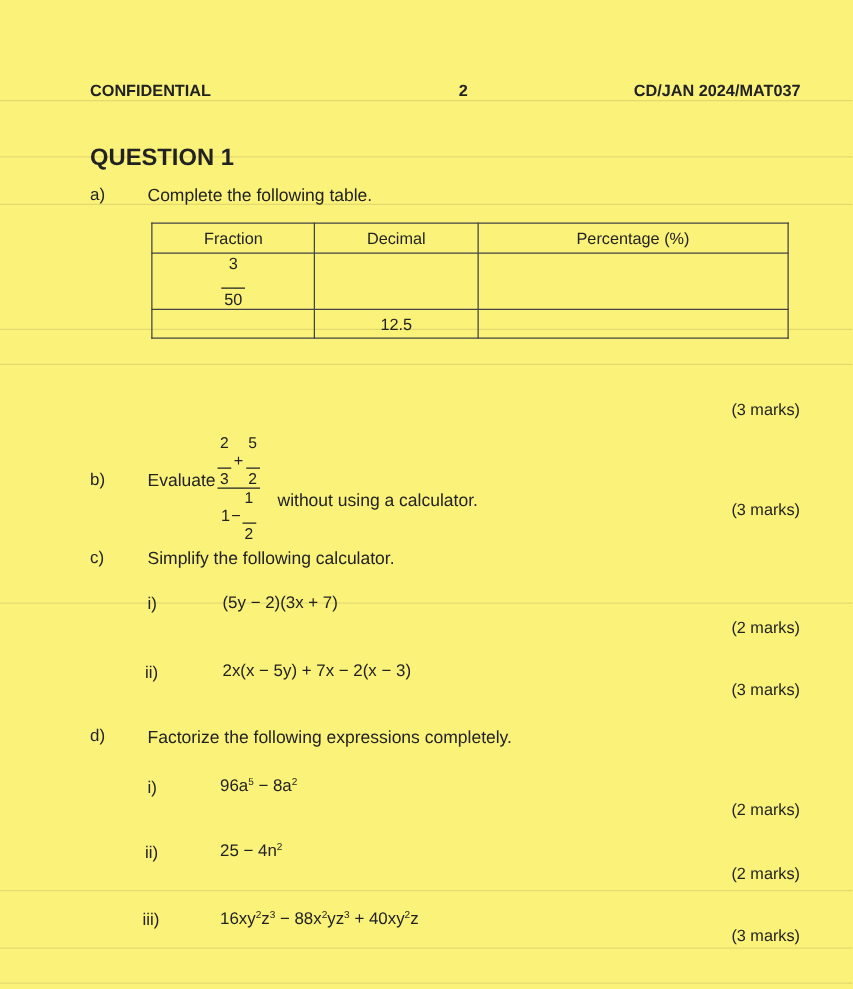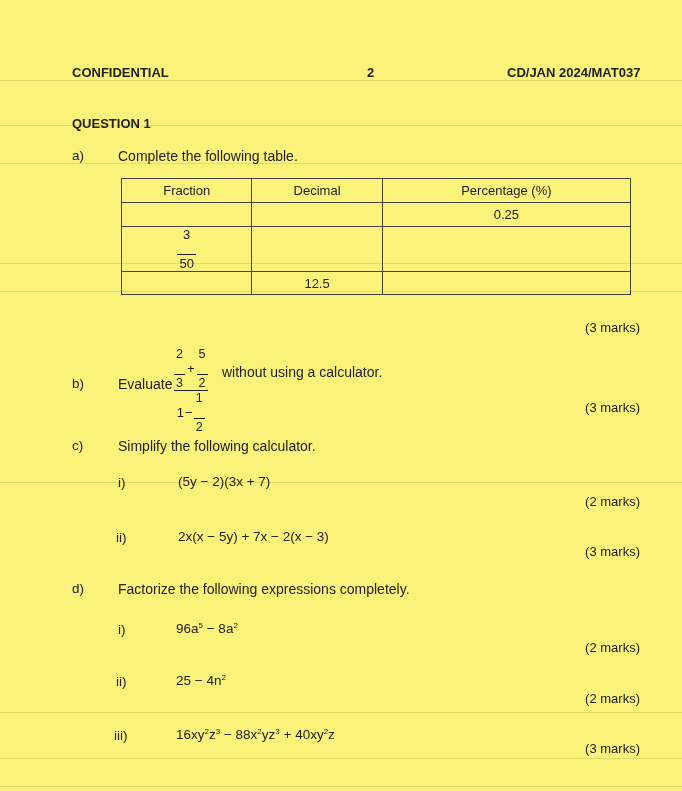--- a/index.html
+++ b/index.html
@@ -6,21 +6,21 @@
   body {
     width:682px; height:791px; overflow:hidden;
     background:#fbf27a;
     font-family:"Liberation Sans", sans-serif;
     color:#222;
     position:relative;
   }
   .rule { position:absolute; left:0; width:682px; height:1px; background:#d9d06a; opacity:0.7; }
   .abs { position:absolute; }
   .hdr { font-weight:bold; font-size:13px; top:65px; }
-  .q-title { font-weight:bold; font-size:13px; left:72px; top:116px; }
+  .q-title { font-weight:bold; font-size:19px; left:72px; top:116px; }
   .lbl { font-size:13.5px; }
   .txt { font-size:14px; }
   .marks { font-size:13px; right:42px; }
   table.conv {
     position:absolute; left:121px; top:178px;
     border-collapse:collapse; width:510px;
     font-size:13px;
   }
   table.conv td, table.conv th {
     border:1.5px solid #444; text-align:center; font-weight:normal;
@@ -62,25 +62,20 @@
 <div class="abs lbl" style="left:72px; top:148px">a)</div>
 <div class="abs txt" style="left:118px; top:148px">Complete the following table.</div>
 
 <table class="conv">
   <tbody>
       <tr>
     <th>Fraction</th>
     <th>Decimal</th>
     <th>Percentage (%)</th>
   </tr>
-  <tr class="r1">
-    <td></td>
-    <td></td>
-    <td>0.25</td>
-  </tr>
   <tr class="r2">
     <td>
       <span class="frac">
         <span class="num">3</span>
         <span class="den">50</span>
       </span>
     </td>
     <td></td>
     <td></td>
   </tr>
@@ -113,21 +108,21 @@
     <span class="bot">
       <span>1</span>
       <span style="margin:0 1px">−</span>
       <span class="frac small">
           <span class="num">1</span>
           <span class="den">2</span>
         </span>
     </span>
   </span>
 </div>
-<div class="abs txt" style="left:222px; top:364px">without using a calculator.</div>
+<div class="abs txt" style="left:222px; top:392px">without using a calculator.</div>
 <div class="abs marks" style="top:400px">(3 marks)</div>
 
 <div class="abs lbl" style="left:72px; top:438px">c)</div>
 <div class="abs txt" style="left:118px; top:438px">Simplify the following calculator.</div>
 
 <div class="abs lbl" style="left:118px; top:475px">i)</div>
 <div class="abs math" style="left:166px; top:474px">(5y − 2)(3x + 7)</div>
 <div class="abs marks" style="top:494px">(2 marks)</div>
 
 <div class="abs lbl" style="left:116px; top:530px">ii)</div>

